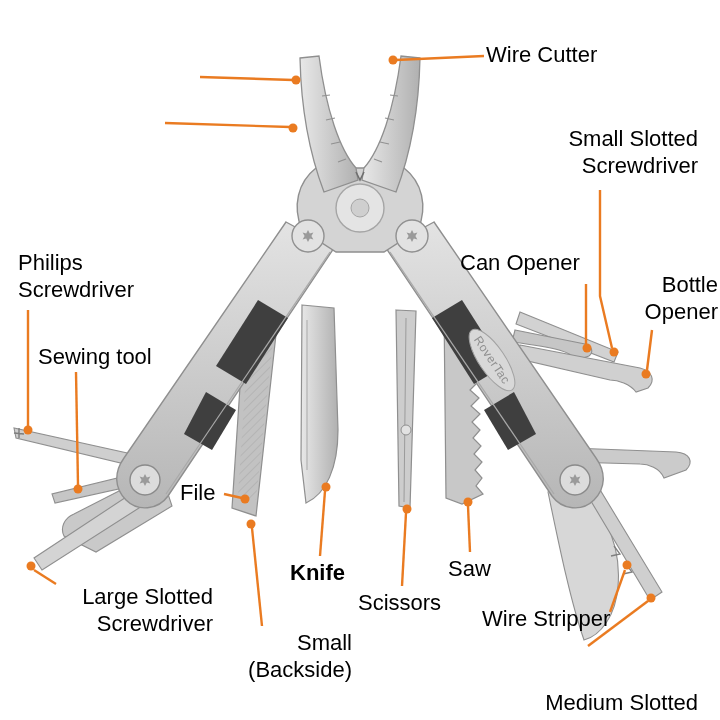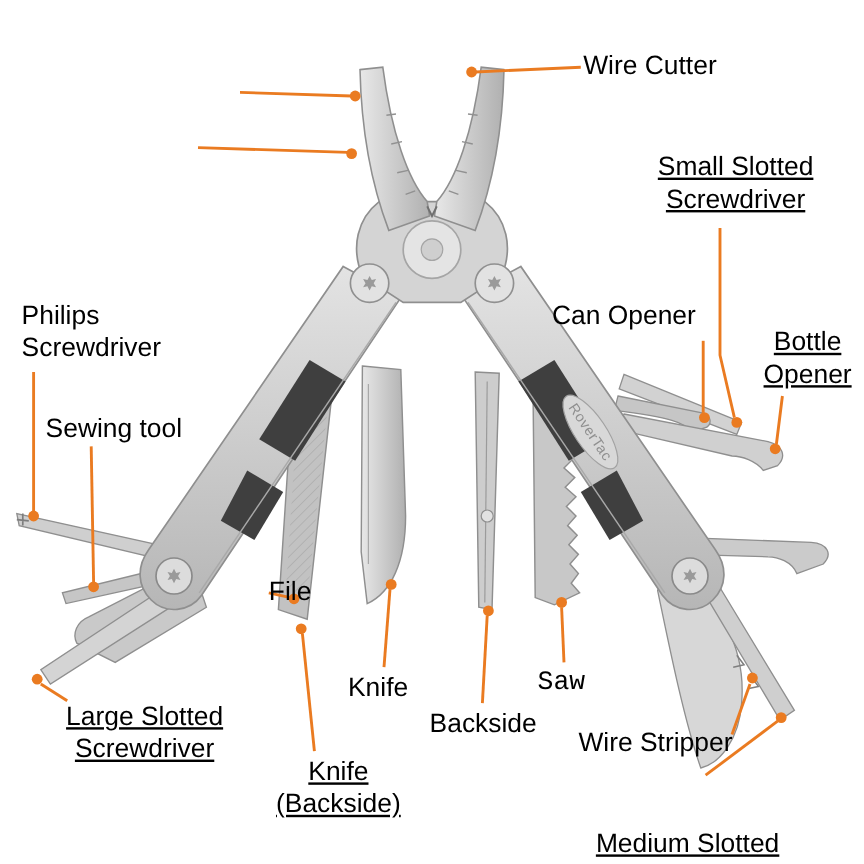--- a/index.html
+++ b/index.html
@@ -1,20 +1,20 @@
 <!DOCTYPE html>
 <html style="--accent: #EA7B21;"><head>
 <meta charset="utf-8">
 <style>
   html,body{margin:0;padding:0;background:#fff;}
   #stage{position:relative;width:720px;height:720px;background:#ffffff;overflow:hidden;
          font-family:"Liberation Sans","DejaVu Sans",sans-serif;color:#000;}
   .tool-art,.leads{position:absolute;left:0;top:0;width:720px;height:720px;}
   .label{position:absolute;font-size:22px;line-height:1.22;color:#000;white-space:normal;}
-  .c{text-align:center;text-decoration:underline;}
+  .c{text-align:right;}
   .leader{stroke:var(--accent,#EA7B21);stroke-width:2.4;fill:none;}
   .leader-dot{fill:var(--accent,#EA7B21);}
   svg text.brand{font-size:12px;fill:#8f8f8f;letter-spacing:.5px;}
 </style>
 </head>
 <body>
 
 <div id="stage">
 
   <svg class="tool-art" viewBox="0 0 720 720" aria-hidden="true">
@@ -189,22 +189,22 @@
         <circle class="leader-dot" cx="651" cy="598" r="4.5"></circle>
       </g>
   </svg>
 
   <div class="label" style="left:486px;top:42px;">Wire Cutter</div>
   <div class="label c" style="left:528px;top:126px;width:170px;">Small Slotted Screwdriver</div>
   <div class="label" style="left:460px;top:250px;">Can Opener</div>
   <div class="label c" style="left:628px;top:272px;width:90px;">Bottle Opener</div>
   <div class="label" style="left:18px;top:250px;width:150px;">Philips Screwdriver</div>
   <div class="label" style="left:38px;top:344px;">Sewing tool</div>
-  <div class="label" style="left:180px;top:480px;margin-left:44px;">File</div>
-  <div class="label" style="left:290px;top:560px;">Knife</div>
-  <div class="label" style="left:358px;top:590px;">Backside</div>
-  <div class="label" style="left:448px;top:556px;font-family:Liberation Mono, monospace;">Saw</div>
+  <div class="label" style="left:180px;top:480px;">File</div>
+  <div class="label" style="left:290px;top:560px;font-weight:bold;">Knife</div>
+  <div class="label" style="left:358px;top:590px;">Scissors</div>
+  <div class="label" style="left:448px;top:556px;">Saw</div>
   <div class="label" style="left:482px;top:606px;">Wire Stripper</div>
   <div class="label c" style="left:28px;top:584px;width:185px;">Large Slotted Screwdriver</div>
-  <div class="label c" style="left:212px;top:630px;width:140px;">Knife (Backside)</div>
+  <div class="label c" style="left:212px;top:630px;width:140px;">Small (Backside)</div>
   <div class="label c" style="left:448px;top:650px;width:250px;margin-top:40px;">Medium Slotted Screwdriver</div>
 
 </div>
 
 </body></html>

